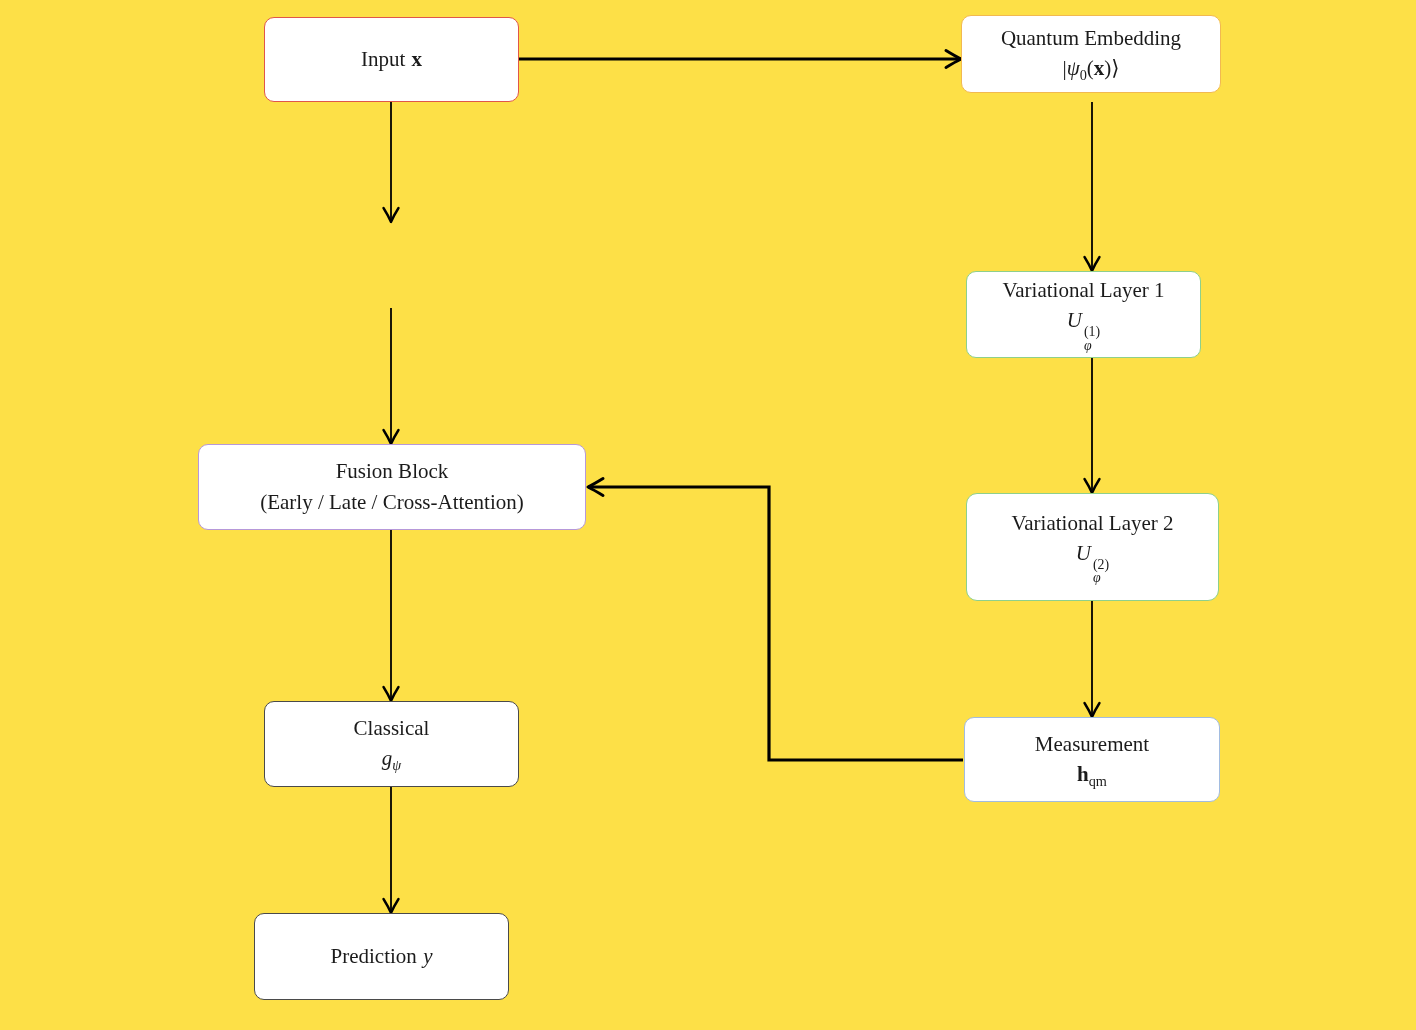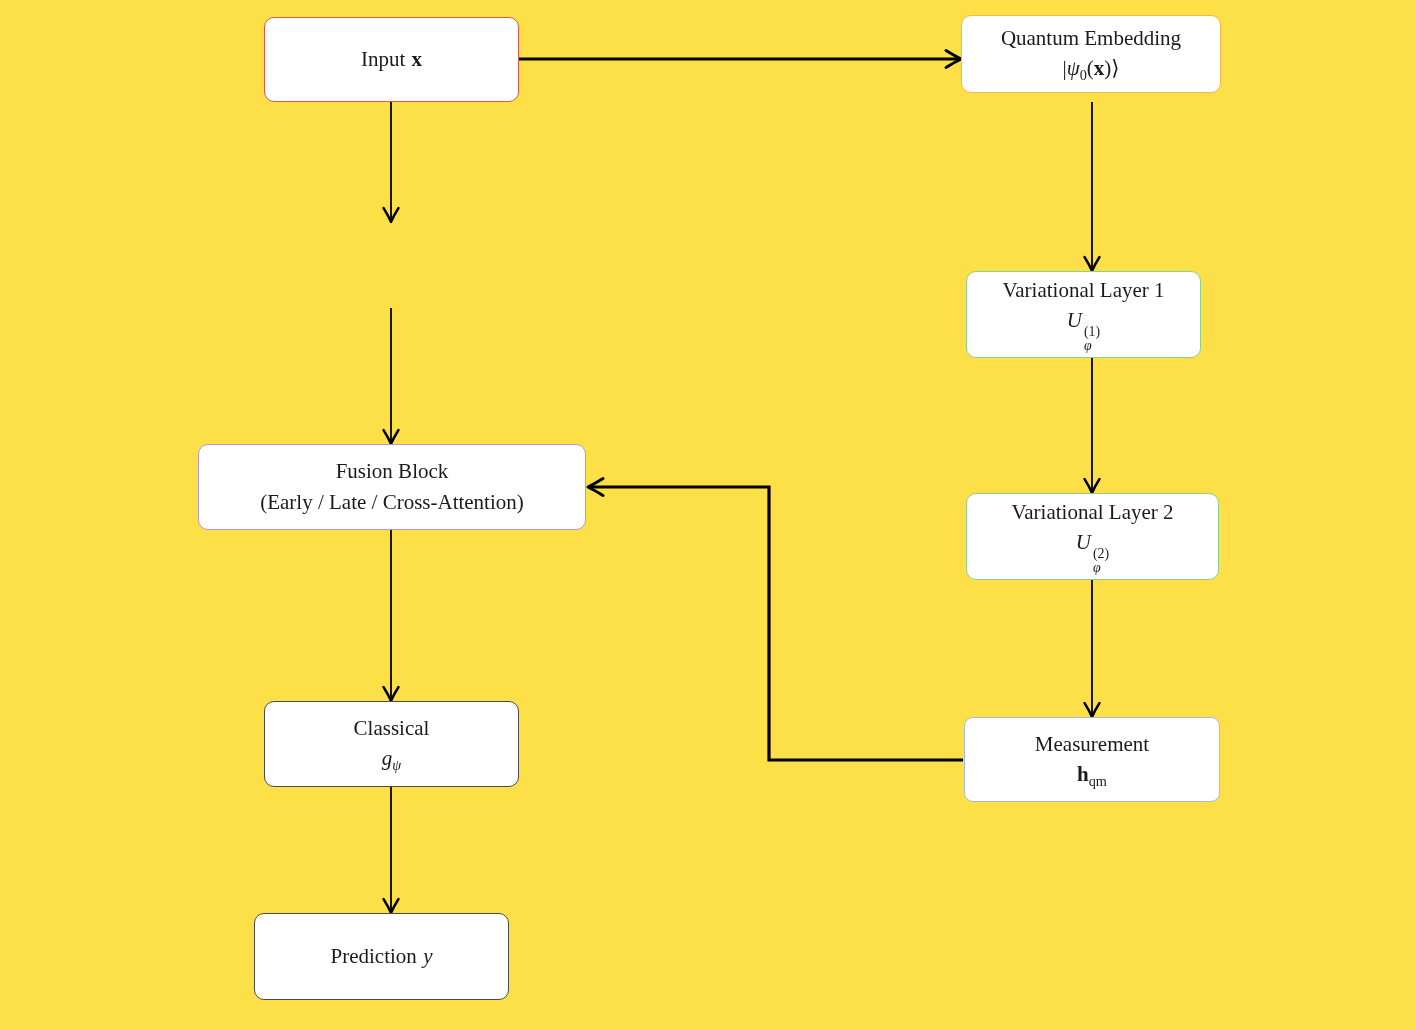--- a/index.html
+++ b/index.html
@@ -92,34 +92,34 @@
           <span class="top">(1)</span>
           <span class="bot">φ</span>
         </span></div>
   </div>
 
   <div class="node" style="left: 198px; top: 444px; width: 388px; height: 86px; border-color: rgb(182, 152, 217);">
     <div class="line"><span>Fusion Block</span></div>
     <div class="line"><span>(Early / Late / Cross-Attention)</span></div>
   </div>
 
-  <div class="node" style="left: 966px; top: 493px; width: 253px; height: 87px; border-color: rgb(142, 208, 139);">
+  <div class="node" style="left: 966px; top: 493px; width: 253px; height: 108px; border-color: rgb(142, 208, 139); border-radius: 11px;">
     <div class="line"><span>Variational Layer 2</span></div>
     <div class="line"><span class="mit">U</span><span class="stack">
           <span class="top">(2)</span>
           <span class="bot">φ</span>
         </span></div>
   </div>
 
   <div class="node" style="left: 264px; top: 701px; width: 255px; height: 86px; border-color: rgb(74, 74, 74);">
     <div class="line"><span>Classical</span></div>
     <div class="line"><span class="mit">g</span><sub class="mit">ψ</sub></div>
   </div>
 
-  <div class="node" style="left: 964px; top: 717px; width: 256px; height: 85px; border-color: rgb(162, 188, 224); border-radius: 9px;">
+  <div class="node" style="left: 964px; top: 717px; width: 256px; height: 85px; border-color: rgb(162, 188, 224);">
     <div class="line"><span>Measurement</span></div>
     <div class="line"><span class="mbf">h</span><sub>qm</sub></div>
   </div>
 
   <div class="node" style="left: 254px; top: 913px; width: 255px; height: 87px; border-color: rgb(74, 74, 74); align-items: center;">
     <div class="line"><span class="sp">Prediction</span><span class="mit">y</span></div>
   </div>
 
 </div>
 

